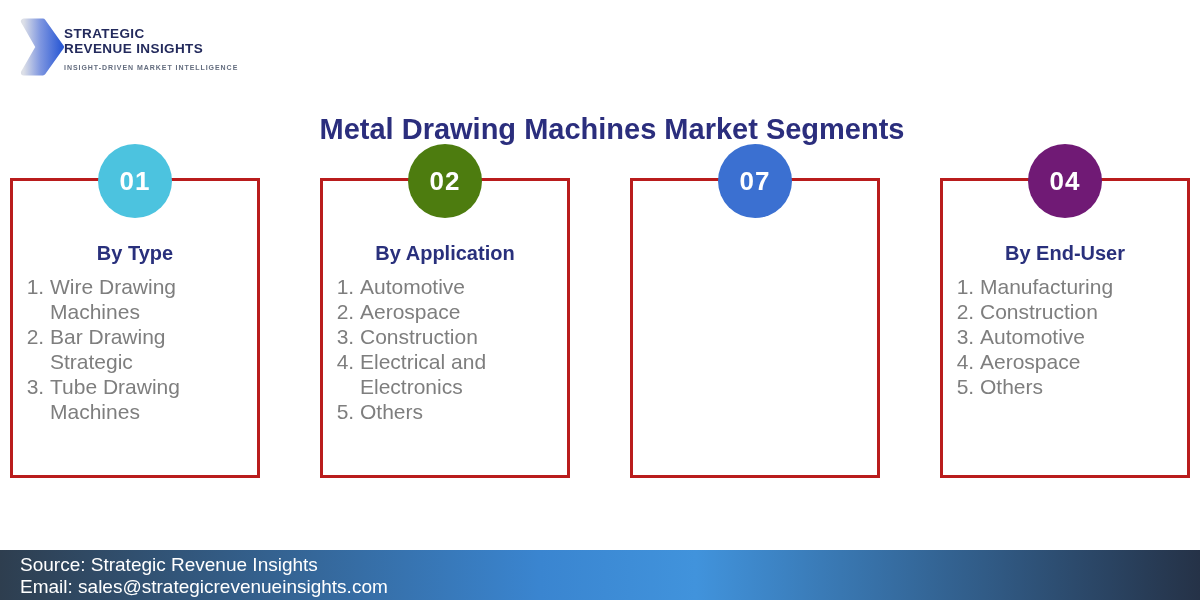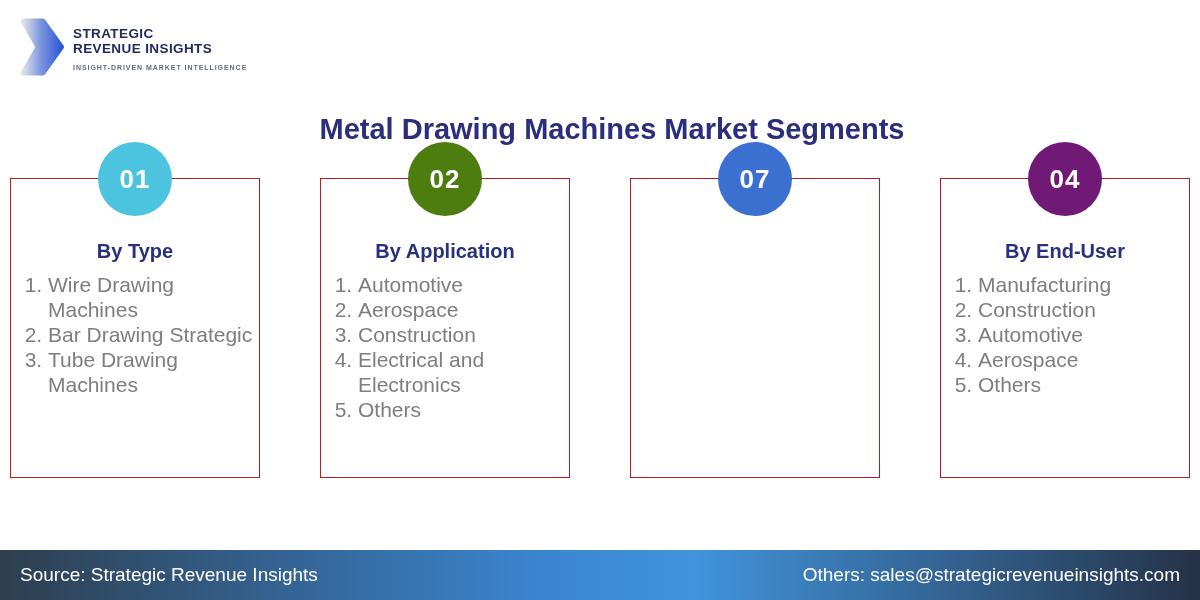--- a/index.html
+++ b/index.html
@@ -3,60 +3,61 @@
 <meta charset="utf-8">
 <style>
   html, body { margin:0; padding:0; }
   body {
     width:1200px; height:600px; position:relative; overflow:hidden;
     background:#ffffff;
     font-family:"Liberation Sans", sans-serif;
   }
 
   
-  .logo { position:absolute; top:16px; left:20px; display:flex; align-items:flex-start; gap:9px; }
+  .logo { position:absolute; top:16px; left:20px; display:flex; align-items:flex-start; gap:0; }
   .logo-mark { width:44px; height:62px; flex:0 0 auto; }
   .logo-text { padding-top:11px; }
   .logo-name { font-size:13.5px; font-weight:700; color:#232a5c; letter-spacing:.4px; line-height:14.5px; white-space:pre-line; }
   .logo-tagline { margin-top:8px; font-size:7px; font-weight:600; letter-spacing:.95px; color:#636c7e; }
 
   
   .title {
     position:absolute; top:93px; left:12px; width:100%;
     text-align:center; font-size:29px; line-height:34px; font-weight:700; color:#2b2e7d;
   }
 
   
   .card {
     position:absolute; top:178px; width:250px; height:300px;
-    border:1px solid #b91c1c; box-sizing:border-box; background:#ffffff;
+    border:3px solid #b91c1c; box-sizing:border-box; background:#ffffff;
   }
   .circle {
     position:absolute; top:-37px; left:50%; transform:translateX(-50%);
     width:74px; height:74px; border-radius:50%;
     display:flex; align-items:center; justify-content:center;
     color:#ffffff; font-size:26px; font-weight:700; letter-spacing:1px;
   }
   .card h2 {
     margin:60px 6px 0; text-align:center;
     font-size:20px; line-height:24px; font-weight:700; color:#29307c;
   }
   .card ol { margin:9px 0 0; padding:0 6px 0 37px; }
   .card li {
     font-size:21px; line-height:25px; color:#7e7e7e;
     white-space:pre-line;
   }
 
   
   .footer {
     position:absolute; left:0; bottom:0; width:100%; height:50px;
-    box-sizing:border-box; padding:16px 20px;
-    display:flex; align-items:center; justify-content:space-between;
+    box-sizing:border-box; padding:4px 20px;
+    display:flex; align-items:flex-start; justify-content:space-between;
     color:#ffffff; font-size:19px;
     background:linear-gradient(90deg, #2e3e4f 0%, #3a85d0 45%, #4193dc 58%, #253247 100%);
+    flex-direction:column;
   }
 </style>
 </head>
 <body>
 
 <div class="logo">
   <svg class="logo-mark" viewBox="0 0 48 64" xmlns="http://www.w3.org/2000/svg">
     <defs>
       <linearGradient id="lgChev" x1="0" y1="0" x2="1" y2="0">
         <stop offset="0" stop-color="#dcdfe7"></stop>
@@ -118,14 +119,14 @@
     <li>Manufacturing</li>
     <li>Construction</li>
     <li>Automotive</li>
     <li>Aerospace</li>
     <li>Others</li>
   </ol>
 </section>
 
 <footer class="footer">
   <span>Source: Strategic Revenue Insights</span>
-  <span>Others: sales@strategicrevenueinsights.com</span>
+  <span>Email: sales@strategicrevenueinsights.com</span>
 </footer>
 
 </body></html>

